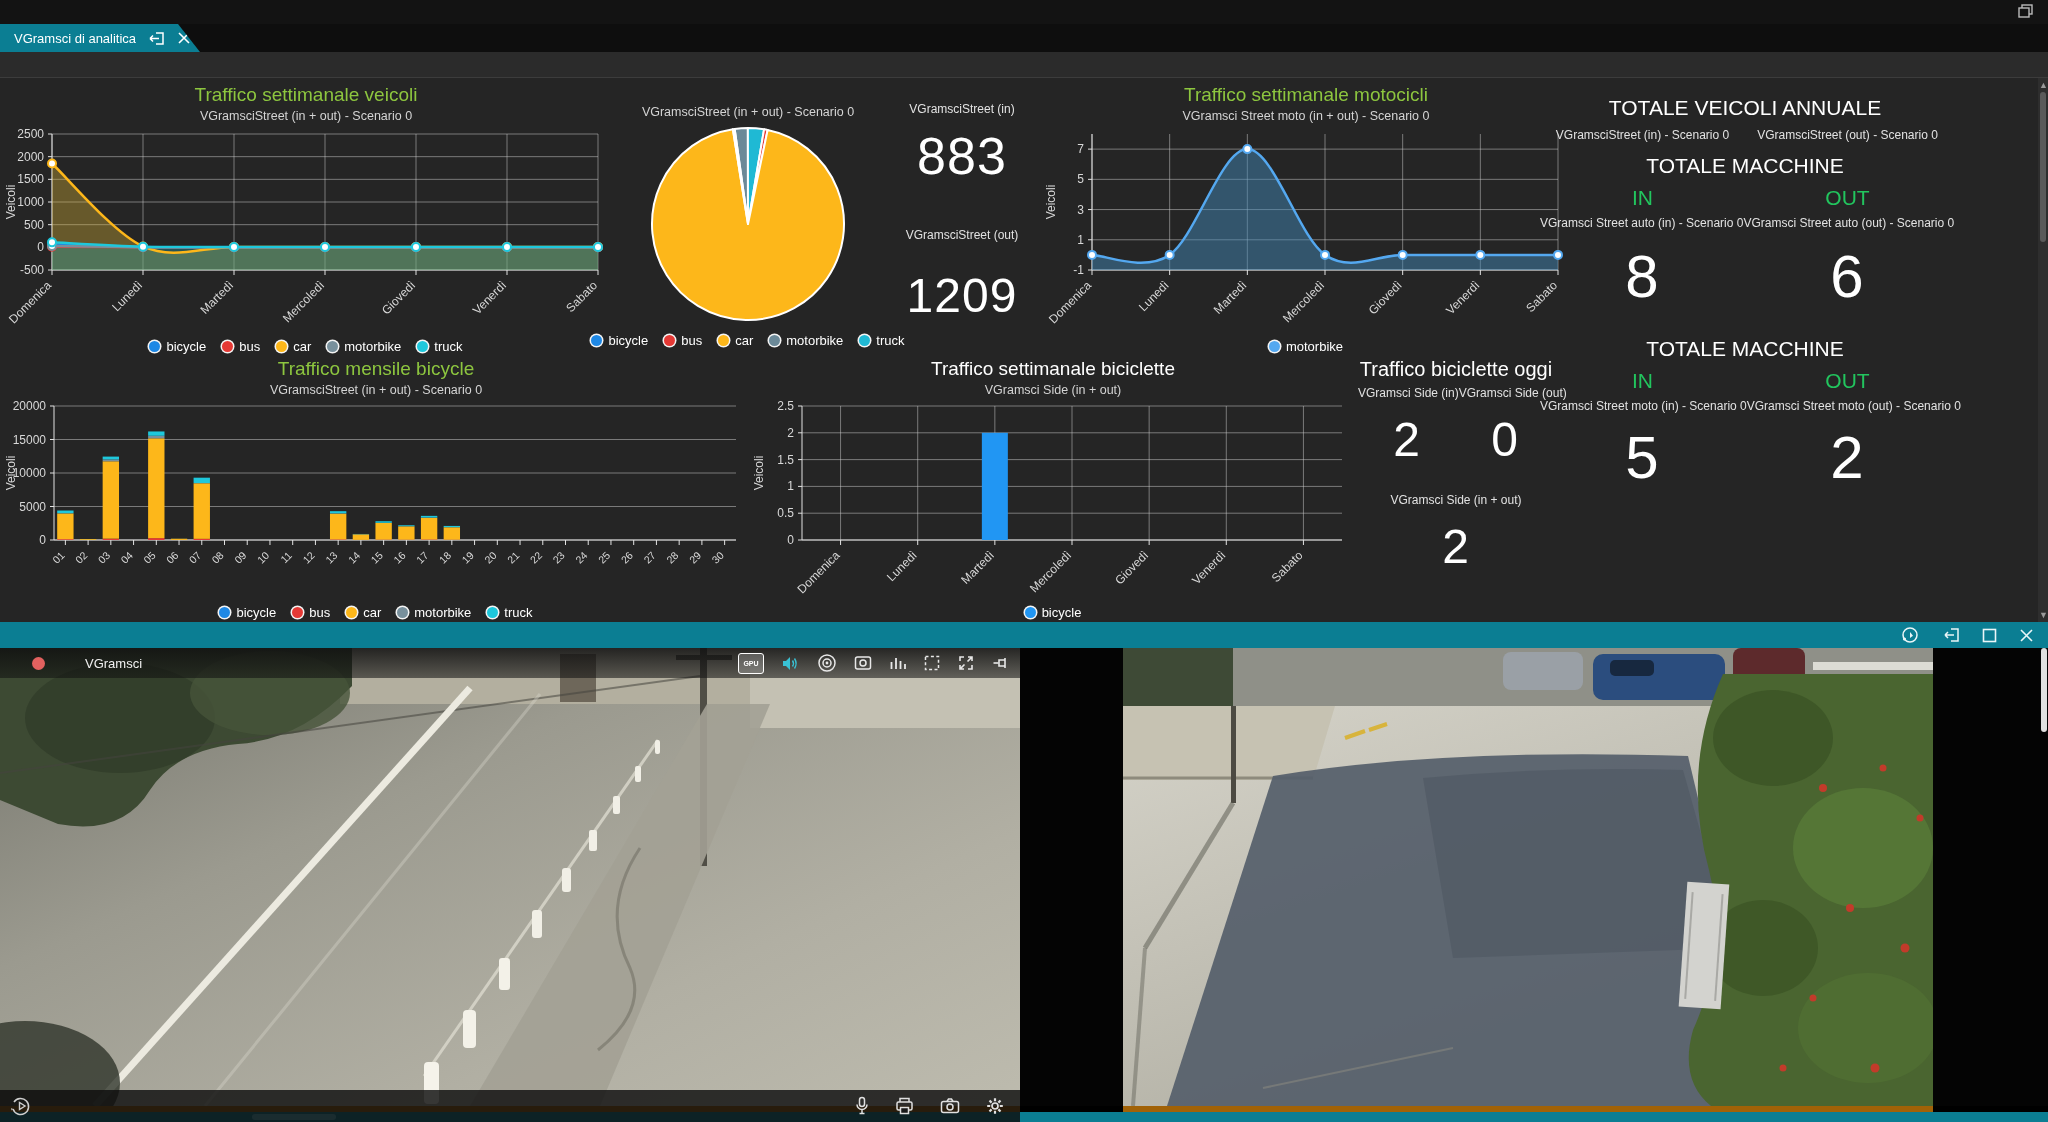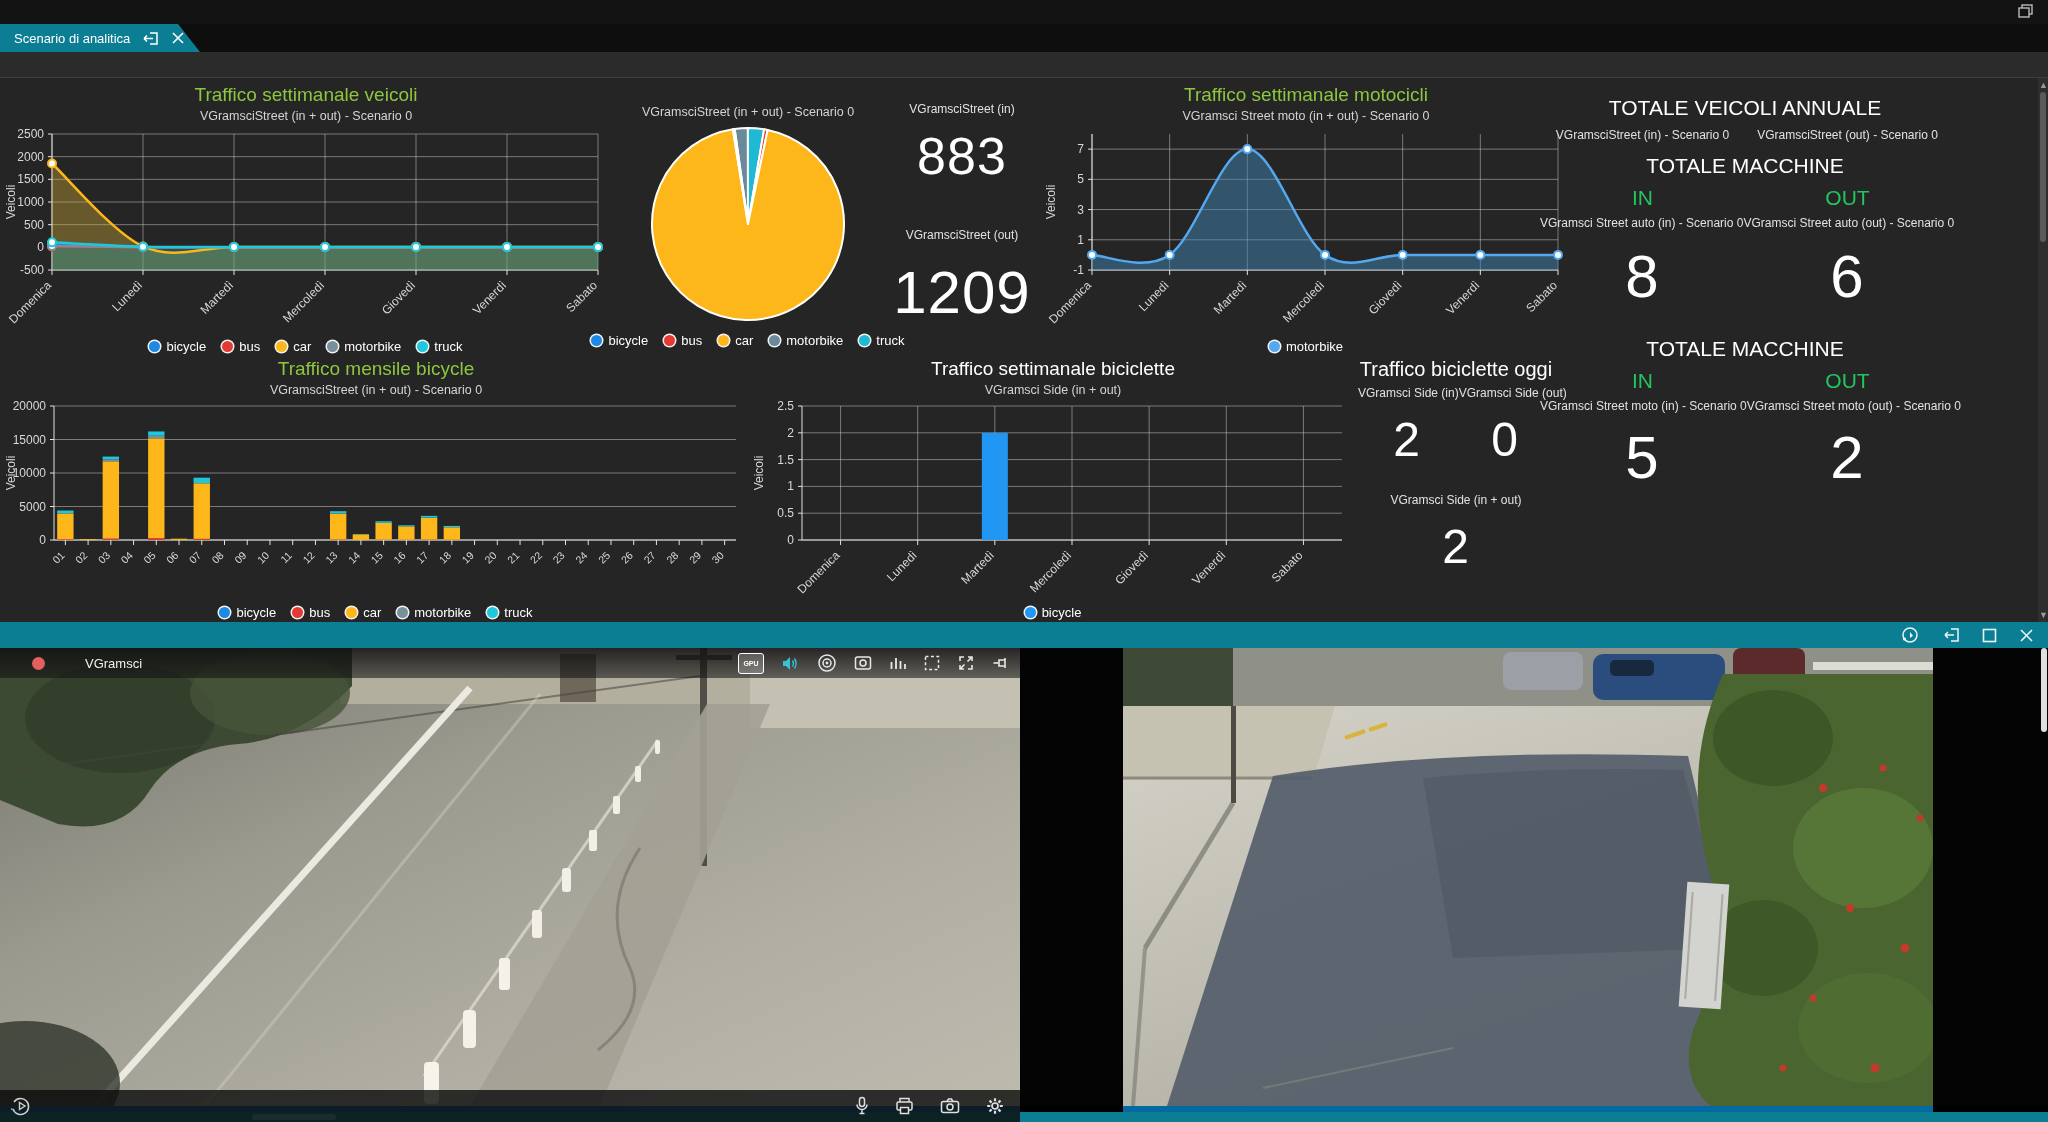--- a/index.html
+++ b/index.html
@@ -34,21 +34,21 @@
   
   .vscroll{position:absolute;right:0;top:0;width:10px;height:544px;background:#2e2e2e;}
   .vscroll .arr{position:absolute;left:1px;width:8px;height:8px;color:#9a9a9a;font-size:9px;line-height:8px;text-align:center;cursor:pointer;}
   .vthumb{position:absolute;left:2px;top:14px;width:6px;height:150px;background:#5a5a5a;border-radius:3px;cursor:pointer;}
   
   .livebar{position:absolute;left:0;top:622px;width:2048px;height:26px;background:#0b7e93;display:flex;align-items:center;}
   .livebar-title{position:absolute;left:0;width:100%;text-align:center;font-size:13px;color:#fff;}
   .livebar-icons{position:absolute;right:14px;top:0;height:26px;display:flex;align-items:center;gap:22px;}
   .ico{display:inline-flex;align-items:center;justify-content:center;cursor:pointer;}
   .cameras{position:absolute;left:0;top:648px;width:2048px;height:458px;background:#040404;}
-  .cam{position:absolute;top:0;height:474px;overflow:hidden;background:#0369a1;cursor:pointer;}
+  .cam{position:absolute;top:0;height:474px;overflow:hidden;background:#a16207;cursor:pointer;}
   .cam-left{left:0;width:1020px;}
   .cam-right{left:1123px;width:810px;}
   .cam-head{position:absolute;left:0;top:0;width:100%;height:30px;background:linear-gradient(rgba(16,16,16,.88),rgba(16,16,16,.55));display:flex;align-items:center;z-index:3;}
   .rec-dot{width:13px;height:13px;border-radius:50%;background:#e2615f;margin-left:32px;}
   .cam-name{font-size:13px;color:#f0f0f0;margin-left:40px;}
   .cam-tools{position:absolute;right:10px;top:0;height:30px;display:flex;align-items:center;gap:17px;}
   .cam-foot{position:absolute;left:0;bottom:0;width:100%;height:32px;background:rgba(14,14,14,.82);display:flex;align-items:center;z-index:3;}
   .foot-icons{position:absolute;right:16px;display:flex;gap:26px;align-items:center;}
   .gpu-box{display:flex;align-items:center;justify-content:center;width:24px;height:19px;border:1.5px solid #fff;border-radius:3px;background:rgba(255,255,255,.22);font-size:7px;font-weight:bold;color:#fff;cursor:pointer;}
   .bottombar{position:absolute;left:0;top:1112px;width:2048px;height:10px;background:#0b7e93;}
@@ -64,21 +64,21 @@
     <span class="win-ico">
       <svg width="16" height="14" viewBox="0 0 16 14">
           <rect x="4" y="1" width="10" height="9" fill="none" stroke="#bbb" stroke-width="1.4"></rect>
           <rect x="1" y="4" width="10" height="9" fill="#131313" stroke="#bbb" stroke-width="1.4"></rect>
         </svg>
     </span>
   </div>
 
   <div class="tabrow">
     <div class="tab">
-      <span class="tab-label">Scenario di analitica</span>
+      <span class="tab-label">VGramsci di analitica</span>
       <span class="ico">
         <svg width="17" height="15" viewBox="0 0 17 15">
             <path d="M8 2h7v11H8" fill="none" stroke="#fff" stroke-width="1.5"></path>
             <path d="M11 7.5H2m0 0l3-3M2 7.5l3 3" fill="none" stroke="#fff" stroke-width="1.5"></path>
           </svg>
       </span>
       <span class="ico">
         <svg width="14" height="14" viewBox="0 0 14 14">
             <path d="M2 2l10 10M12 2L2 12" stroke="#fff" stroke-width="1.6"></path>
           </svg>
@@ -206,21 +206,21 @@
           <span class="lg-item"><span class="lg-dot" style="background:#fdb71a"></span>car</span>
           <span class="lg-item"><span class="lg-dot" style="background:#6b8998"></span>motorbike</span>
           <span class="lg-item"><span class="lg-dot" style="background:#1fb9d4"></span>truck</span>
         </div>
     </div>
 
     <div class="panel" style="left:884px;top:4px;width:156px;height:272px;">
       <div class="small-lab" style="margin-top:20px;">VGramsciStreet (in)</div>
       <div class="big-num" style="font-size:52px;margin-top:10px;">883</div>
       <div class="small-lab" style="margin-top:42px;">VGramsciStreet (out)</div>
-      <div class="big-num" style="font-size:60px;margin-top:16px;">1209</div>
+      <div class="big-num" style="font-size:48px;margin-top:26px;">1209</div>
     </div>
 
     <div class="panel" style="left:1042px;top:4px;width:528px;height:272px;">
       <div class="c-title green-title">Traffico settimanale motocicli</div>
       <div class="c-sub">VGramsci Street moto (in + out) - Scenario 0</div>
       <svg width="528" height="206">
           <line x1="50" y1="23.111111111111118" x2="516" y2="23.111111111111118" stroke="#cfcfcf" stroke-opacity="0.5"></line>
           <text x="42" y="27.111111111111118" font-size="12" text-anchor="end">7</text>
           <line x1="46" y1="23.111111111111118" x2="50" y2="23.111111111111118" stroke="#e2e2e2"></line>
           <line x1="50" y1="53.333333333333336" x2="516" y2="53.333333333333336" stroke="#cfcfcf" stroke-opacity="0.5"></line>

